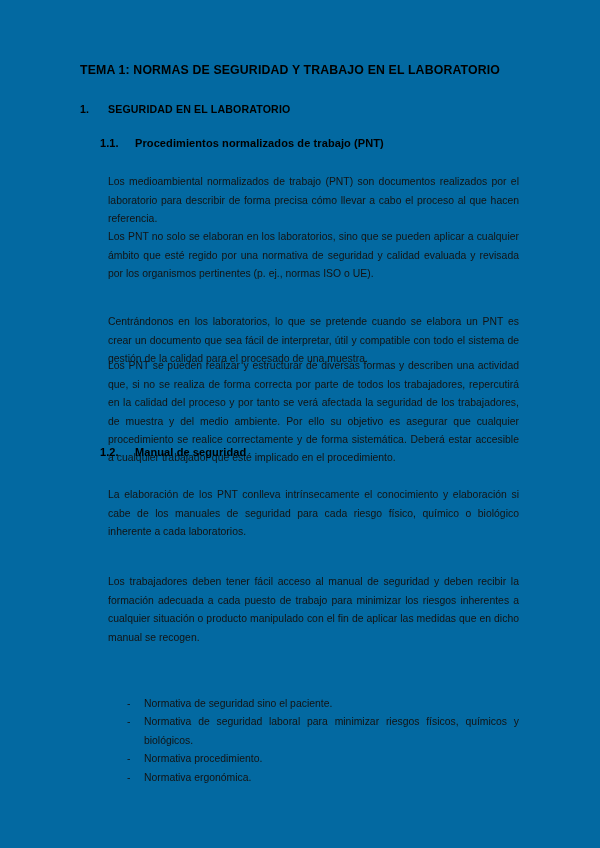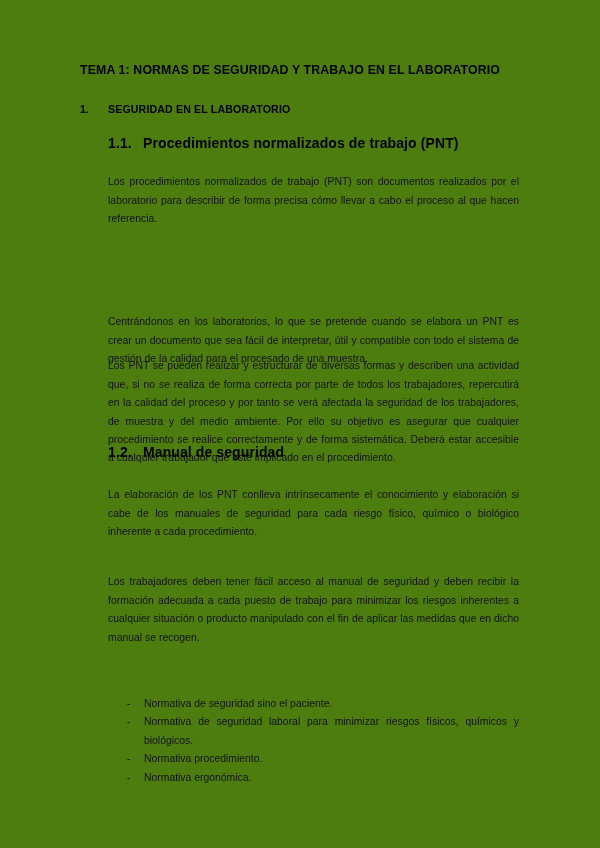--- a/index.html
+++ b/index.html
@@ -15,21 +15,21 @@
     color: #0d0d0d;
     overflow: hidden;
   }
 
   .page {
     position: absolute;
     left: 0;
     top: 0;
     width: 600px;
     height: 848px;
-    background: #4d7c0f;
+    background: #0369a1;
   }
 
   
   .doc-title {
     position: absolute;
     left: 80px;
     top: 62px;
     width: 445px;
     font-size: 12.3px;
     font-weight: bold;
@@ -55,23 +55,23 @@
     width: 28px;
     flex: 0 0 28px;
   }
   .h1-row .txt {
     flex: 1 1 auto;
   }
 
   
   .h2-row {
     position: absolute;
-    left: 108px;
+    left: 100px;
     width: 412px;
-    font-size: 14px;
+    font-size: 11px;
     font-weight: bold;
     letter-spacing: 0.1px;
     line-height: 15px;
     color: #000000;
     display: flex;
   }
   .h2-row .num {
     width: 35px;
     flex: 0 0 35px;
   }
@@ -142,33 +142,34 @@
   <div class="h1-row">
     <span class="num">1.</span>
     <span class="txt">SEGURIDAD EN EL LABORATORIO</span>
   </div>
 
   <div class="h2-row" id="h2-pnt">
     <span class="num">1.1.</span>
     <span class="txt">Procedimientos normalizados de trabajo (PNT)</span>
   </div>
 
-  <p class="para" id="p1">Los procedimientos normalizados de trabajo (PNT) son documentos realizados por el laboratorio para describir de forma precisa cómo llevar a cabo el proceso al que hacen referencia.</p>
+  <p class="para" id="p1">Los medioambiental normalizados de trabajo (PNT) son documentos realizados por el laboratorio para describir de forma precisa cómo llevar a cabo el proceso al que hacen referencia.</p>
 
+  <p class="para" id="p2">Los PNT no solo se elaboran en los laboratorios, sino que se pueden aplicar a cualquier ámbito que esté regido por una normativa de seguridad y calidad evaluada y revisada por los organismos pertinentes (p. ej., normas ISO o UE).</p>
 
   <p class="para" id="p3">Centrándonos en los laboratorios, lo que se pretende cuando se elabora un PNT es crear un documento que sea fácil de interpretar, útil y compatible con todo el sistema de gestión de la calidad para el procesado de una muestra.</p>
 
   <p class="para" id="p4">Los PNT se pueden realizar y estructurar de diversas formas y describen una actividad que, si no se realiza de forma correcta por parte de todos los trabajadores, repercutirá en la calidad del proceso y por tanto se verá afectada la seguridad de los trabajadores, de muestra y del medio ambiente. Por ello su objetivo es asegurar que cualquier procedimiento se realice correctamente y de forma sistemática. Deberá estar accesible a cualquier trabajador que esté implicado en el procedimiento.</p>
 
   <div class="h2-row" id="h2-manual">
     <span class="num">1.2.</span>
     <span class="txt">Manual de seguridad</span>
   </div>
 
-  <p class="para" id="p5">La elaboración de los PNT conlleva intrínsecamente el conocimiento y elaboración si cabe de los manuales de seguridad para cada riesgo físico, químico o biológico inherente a cada procedimiento.</p>
+  <p class="para" id="p5">La elaboración de los PNT conlleva intrínsecamente el conocimiento y elaboración si cabe de los manuales de seguridad para cada riesgo físico, químico o biológico inherente a cada laboratorios.</p>
 
   <p class="para" id="p6">Los trabajadores deben tener fácil acceso al manual de seguridad y deben recibir la formación adecuada a cada puesto de trabajo para minimizar los riesgos inherentes a cualquier situación o producto manipulado con el fin de aplicar las medidas que en dicho manual se recogen.</p>
 
 
 
   <div class="dash-list">
 
     <div class="dash-item">
       <span class="marker">-</span>
       <span class="item-text">Normativa de seguridad sino el paciente.</span>

